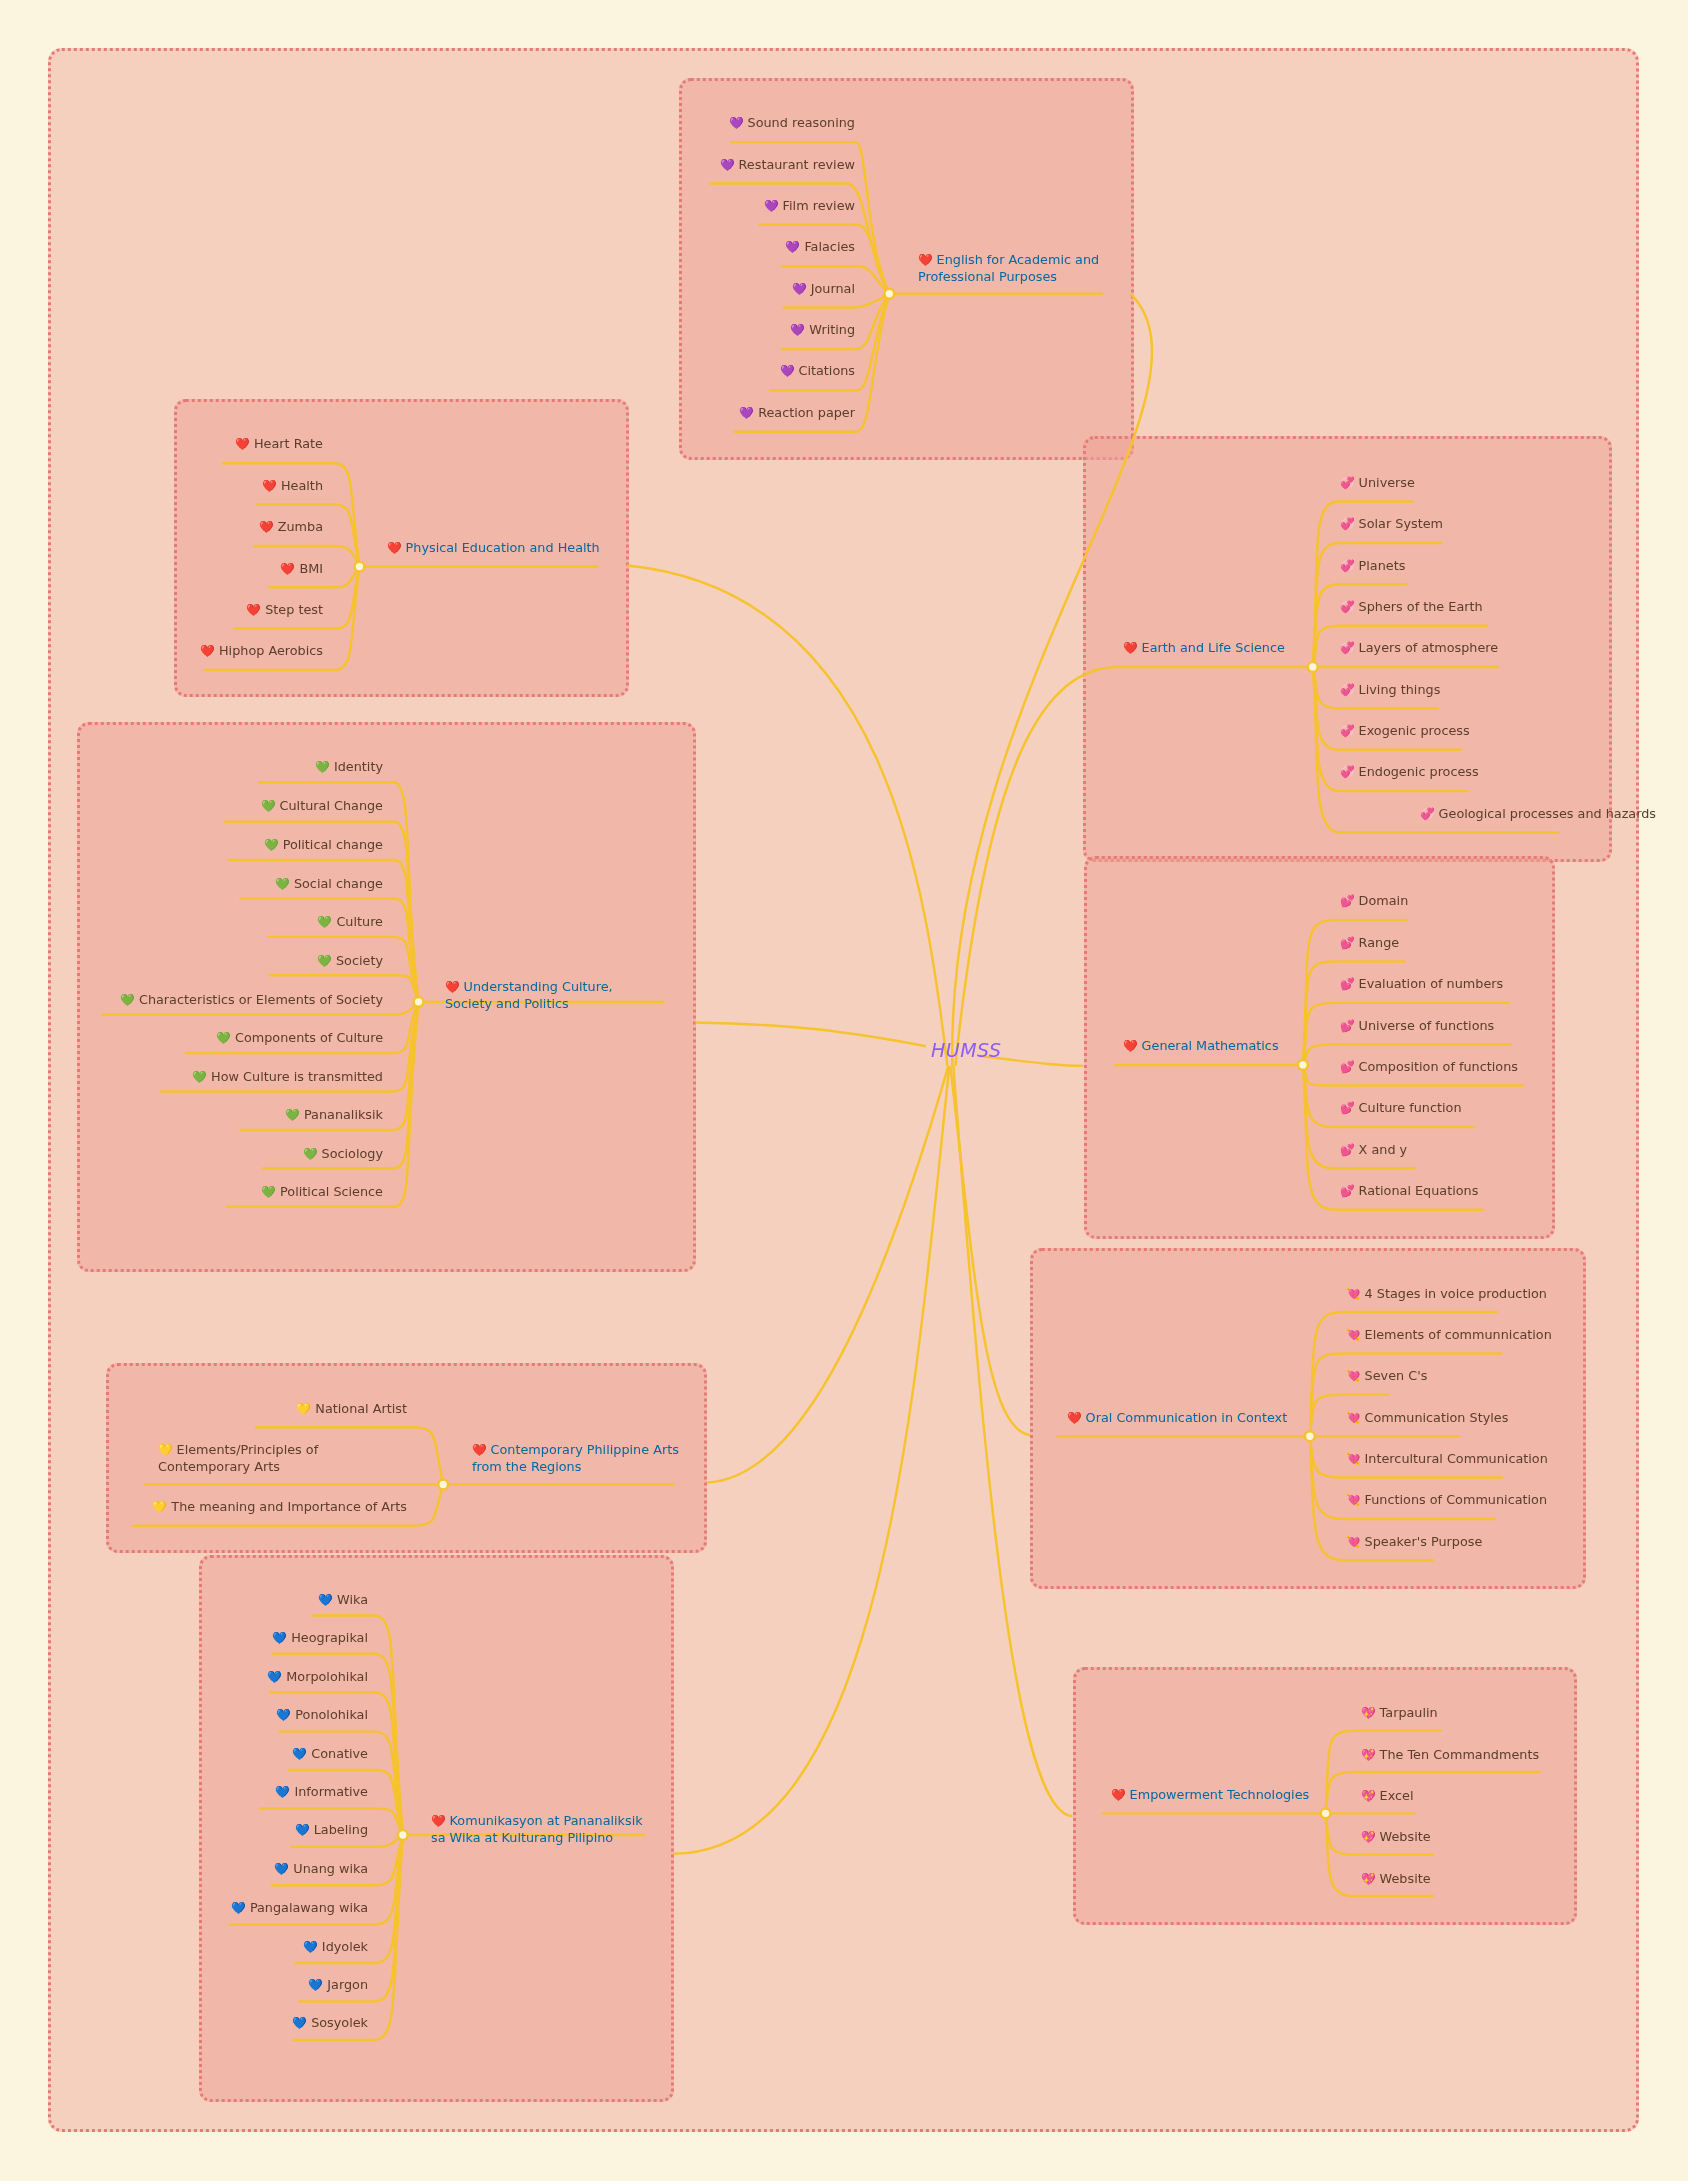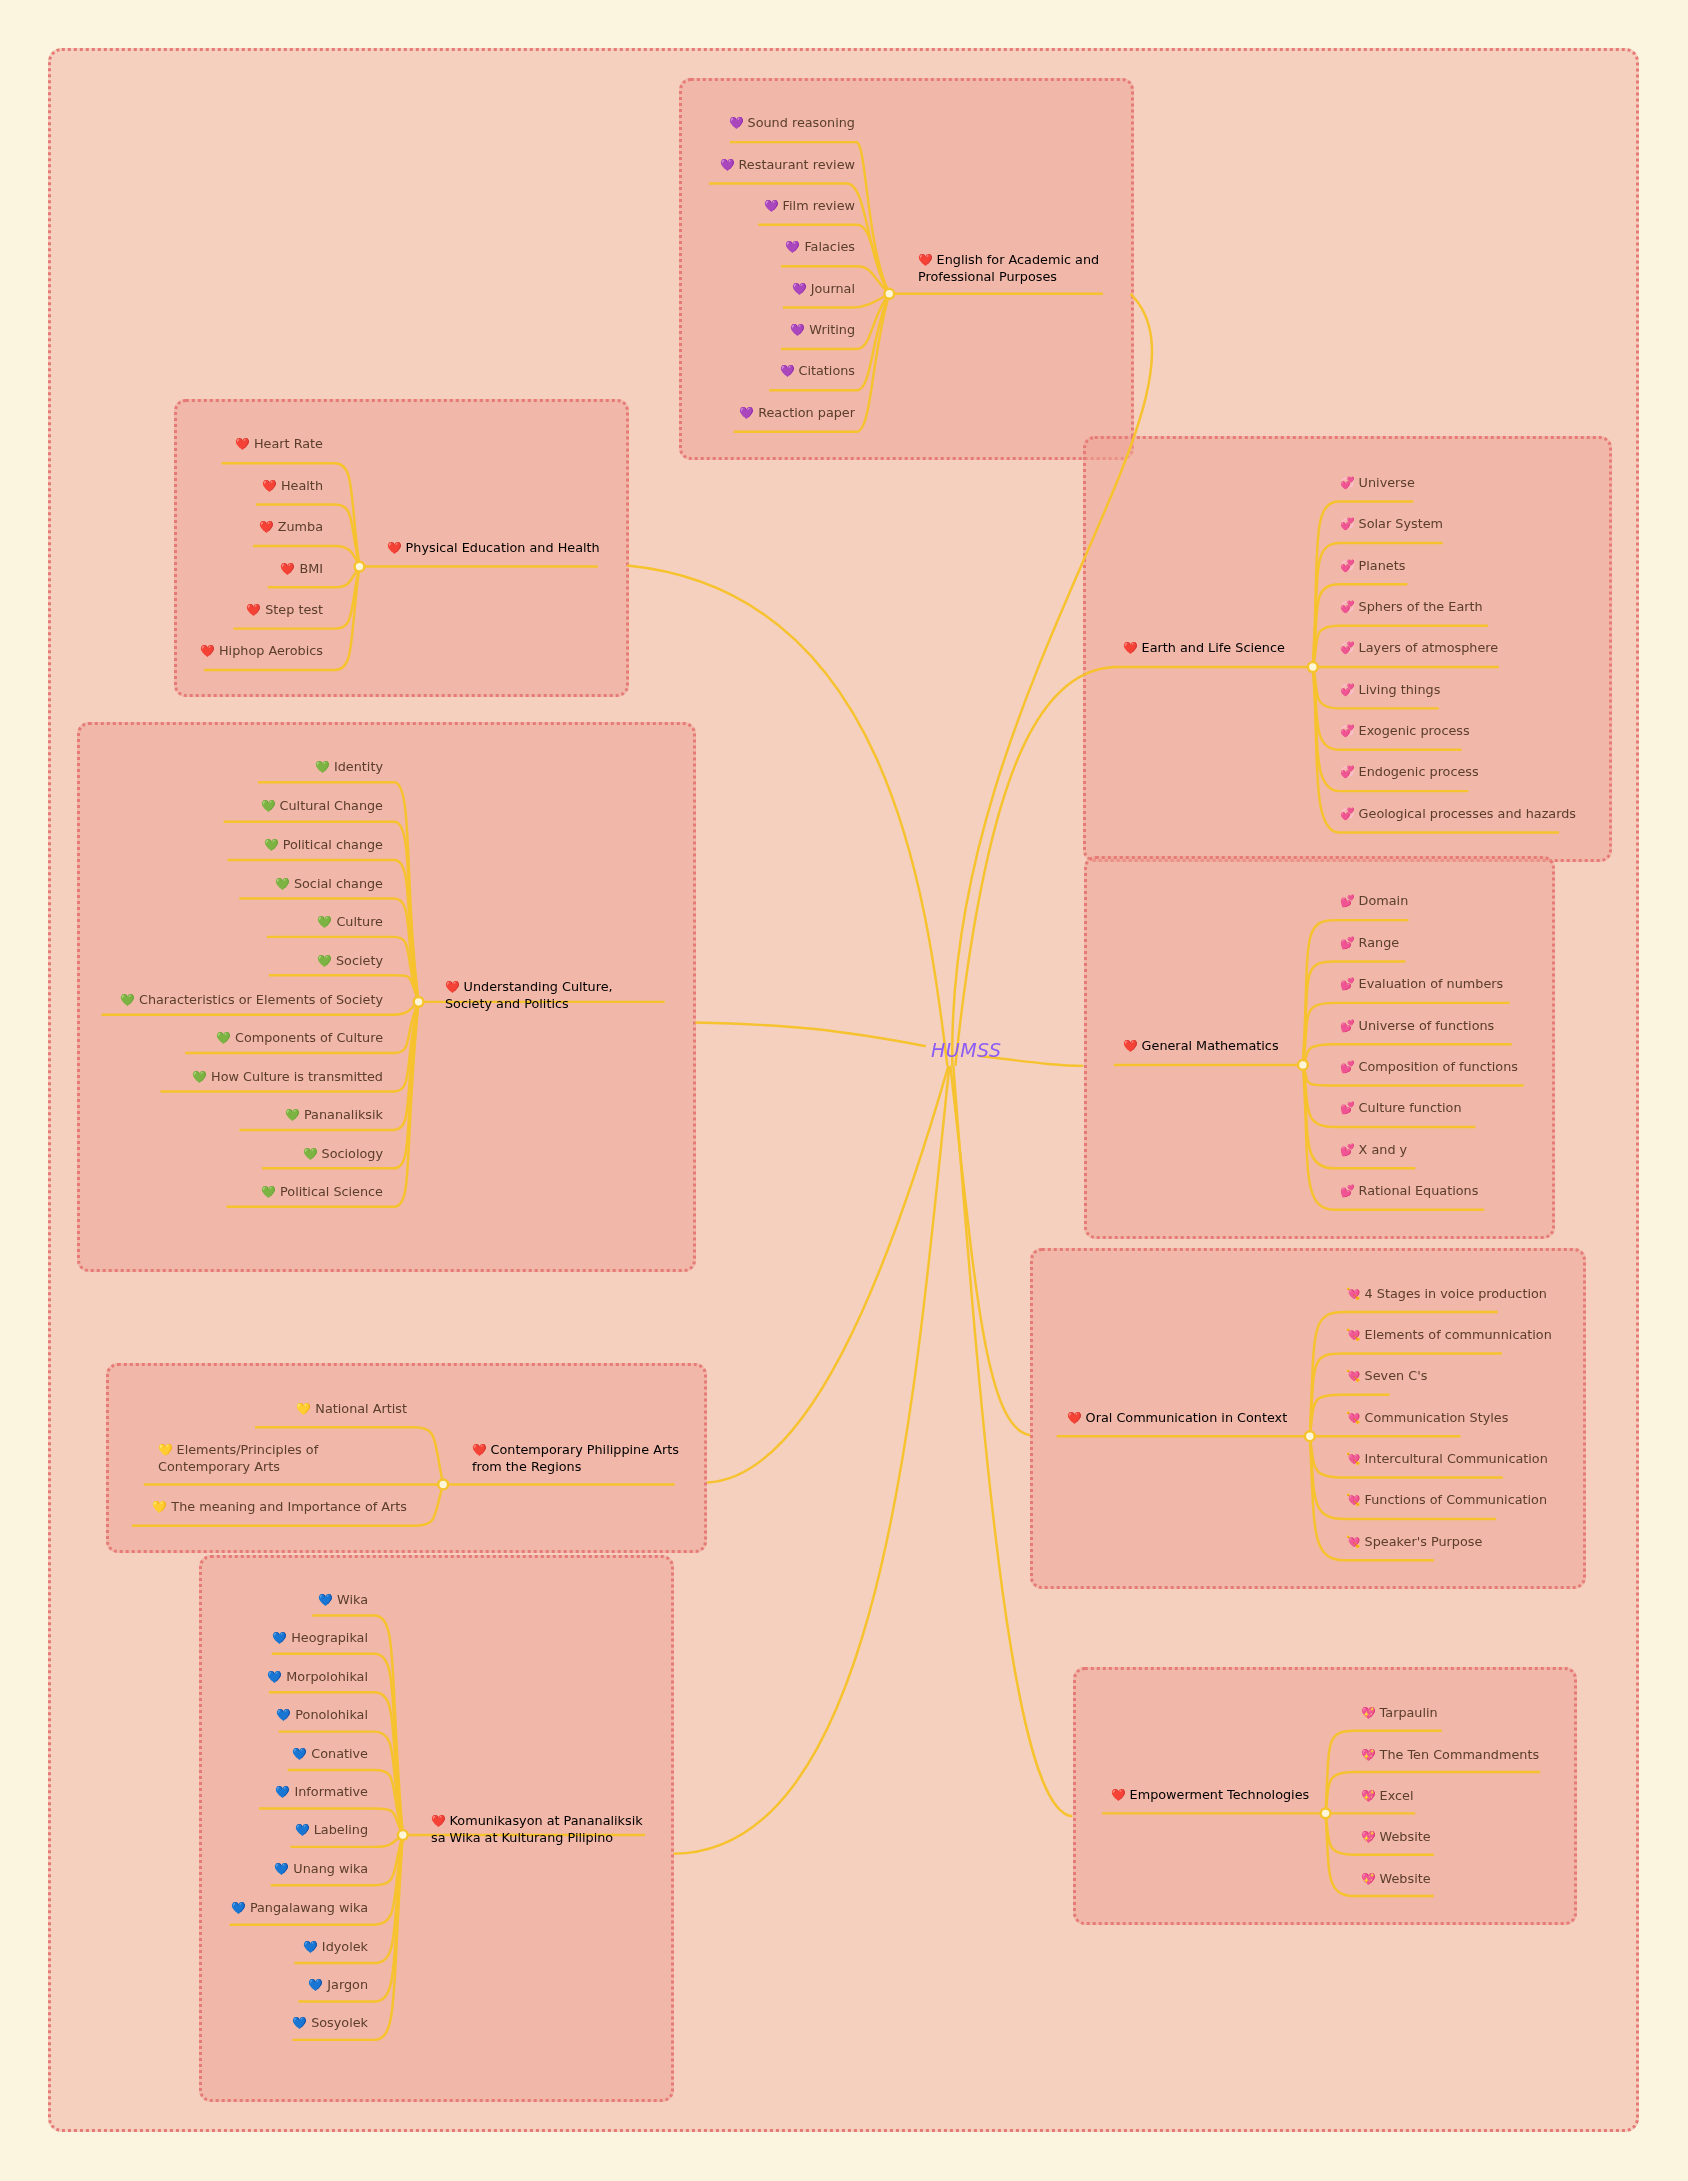--- a/index.html
+++ b/index.html
@@ -14,21 +14,21 @@
   }
   .box {
     position:absolute; background:rgba(236,162,150,0.55);
     border:3.9px dotted #e67a76; border-radius:11.8px; box-sizing:border-box;
   }
   svg.links { position:absolute; left:0; top:0; pointer-events:none; }
   .center {
     position:absolute; left:931px; top:1039px; color:#8b5cf6; font-size:19px; letter-spacing:0.5px;font-style:italic;
   }
   .topic {
-    position:absolute; color:#000000; font-size:12.8px; line-height:15.8px;
+    position:absolute; color:#0369a1; font-size:12.8px; line-height:15.8px;
   }
   .topic .ic, .item .ic { font-size:11.8px; margin-right:3.9px; }
   .item {
     position:absolute; color:#5a3d2c; font-size:12.8px; white-space:nowrap; line-height:15.8px;
   }
 </style>
 </head>
 <body>
 
 <div class="canvas"></div>
@@ -186,21 +186,21 @@
   <span class="ic">❤️</span><span>Earth and Life Science</span>
 </div>
 <div class="item" style="left:1340px;top:475px;"><span class="ic">💞</span><span>Universe</span></div>
 <div class="item" style="left:1340px;top:516px;"><span class="ic">💞</span><span>Solar System</span></div>
 <div class="item" style="left:1340px;top:558px;"><span class="ic">💞</span><span>Planets</span></div>
 <div class="item" style="left:1340px;top:599px;"><span class="ic">💞</span><span>Sphers of the Earth</span></div>
 <div class="item" style="left:1340px;top:640px;"><span class="ic">💞</span><span>Layers of atmosphere</span></div>
 <div class="item" style="left:1340px;top:682px;"><span class="ic">💞</span><span>Living things</span></div>
 <div class="item" style="left:1340px;top:723px;"><span class="ic">💞</span><span>Exogenic process</span></div>
 <div class="item" style="left:1340px;top:764px;"><span class="ic">💞</span><span>Endogenic process</span></div>
-<div class="item" style="left:1340px;top:806px;"><span class="ic">💞</span><span>Geological processes and hazards</span></div>
+<div class="item" style="left:1420px;top:806px;"><span class="ic">💞</span><span>Geological processes and hazards</span></div>
 
 <div class="topic" style="left:445px;top:979px;width:217px;">
   <span class="ic">❤️</span><span>Understanding Culture, Society and Politics</span>
 </div>
 <div class="item" style="right:1305px;top:759px;"><span class="ic">💚</span><span>Identity</span></div>
 <div class="item" style="right:1305px;top:798px;"><span class="ic">💚</span><span>Cultural Change</span></div>
 <div class="item" style="right:1305px;top:837px;"><span class="ic">💚</span><span>Political change</span></div>
 <div class="item" style="right:1305px;top:876px;"><span class="ic">💚</span><span>Social change</span></div>
 <div class="item" style="right:1305px;top:914px;"><span class="ic">💚</span><span>Culture</span></div>
 <div class="item" style="right:1305px;top:953px;"><span class="ic">💚</span><span>Society</span></div>

